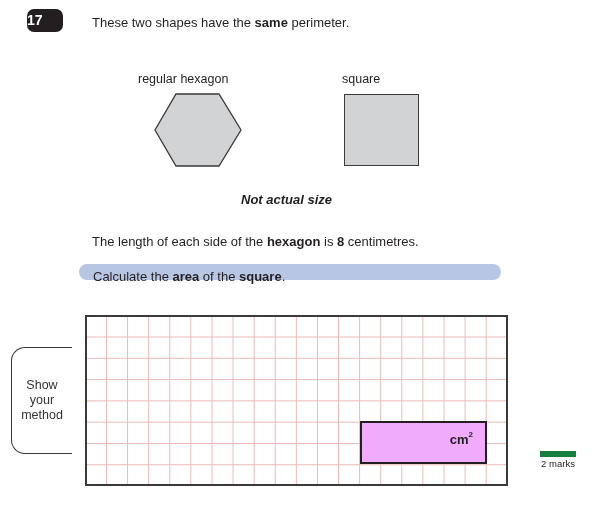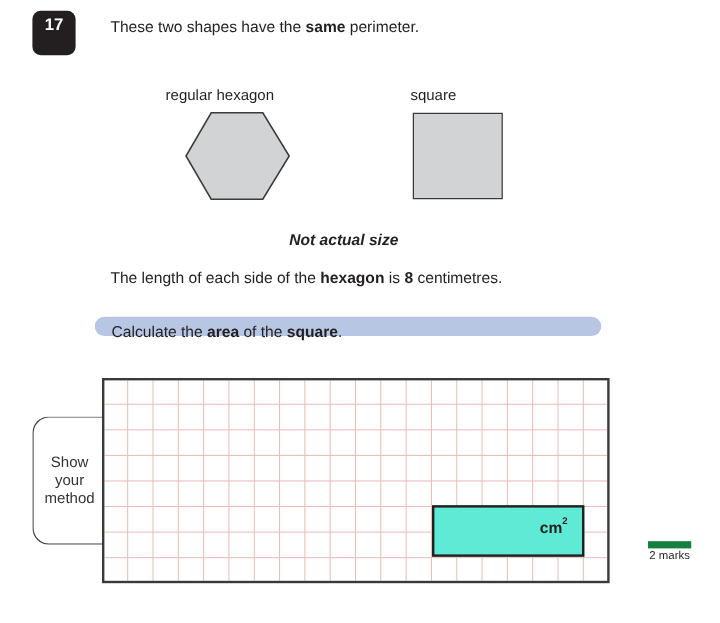--- a/index.html
+++ b/index.html
@@ -1,38 +1,38 @@
 <!DOCTYPE html>
 <html><head>
   <meta charset="utf-8">
   <style>
     html, body { margin: 0; padding: 0; background: #ffffff; }
     body { width: 600px; height: 519px; position: relative; overflow: hidden;
            font-family: "Liberation Sans", sans-serif; color: #231f20; }
     .abs { position: absolute; }
-    .badge { left: 27px; top: 9px; width: 36px; height: 37px; background: #231f20; color: #fff;
-             border-radius: 7px; font-weight: bold; font-size: 14px; text-align: center; line-height: 23px; }
+    .badge { left: 27px; top: 9px; width: 36px; height: 23px; background: #231f20; color: #fff;
+             border-radius: 7px; font-weight: bold; font-size: 14px; line-height: 23px; }
     .txt { font-size: 13px; white-space: nowrap; }
     b { font-weight: bold; }
     .shape-label { font-size: 12.5px; text-align: left; white-space: nowrap; }
     .instr { left: 79px; top: 264px; width: 422px; height: 16px; background: #b7c6e3; border-radius: 9px; }
     .instr span.t { position: absolute; left: 14px; top: 5px; font-size: 13px; white-space: nowrap; }
-    .method-tab { left: 27px; top: 347px; width: 60px; height: 105px; border: 1.5px solid #3a3a3a;
+    .method-tab { left: 11px; top: 347px; width: 60px; height: 105px; border: 1.5px solid #3a3a3a;
                   border-right: none; border-radius: 14px 0 0 14px; background: #fff; }
     .method-tab .t { position: absolute; left: 0; right: 0; top: 30px; text-align: center;
                      font-size: 12.5px; line-height: 15px; color: #333; }
     .grid { left: 85px; top: 315px; width: 423px; height: 171px; border: 2px solid #3a3a3a; box-sizing: border-box;
             background-color: #fff;
             background-image:
               linear-gradient(to right, #e9b9b6 1px, transparent 1px),
               linear-gradient(to bottom, #e9b9b6 1px, transparent 1px);
             background-size: 21.1px 21.3px;
             background-position: 19px 19.5px; }
     .answer-box { left: 360px; top: 421px; width: 127px; height: 43px; border: 2px solid #231f20;
-                  box-sizing: border-box; background: #5eead4; }
+                  box-sizing: border-box; background: #f0abfc; }
     .answer-box .unit { position: absolute; right: 12px; top: 9px; font-size: 13px; font-weight: bold; }
     .answer-box .unit sup { font-size: 8px; vertical-align: top; position: relative; top: -2px; }
     .marks { left: 540px; top: 451px; width: 36px; font-size: 9.5px; text-align: center;
              border-top: 6px solid #15803d; padding-top: 1px; white-space: nowrap; }
   </style>
 </head>
 <body>
 
 <div class="abs badge">17</div>
 
@@ -42,21 +42,21 @@
 <div class="abs shape-label" style="left:342px; top:72px; width:80px;">square</div>
 
 <svg class="abs" style="left:150px; top:90px;" width="100" height="82" viewBox="0 0 100 82">
   <polygon points="26,4 69,4 91,40 69,76 26,76 5,40" fill="#d1d3d4" stroke="#3a3a3a" stroke-width="1.3"></polygon>
 </svg>
 
 <div class="abs" style="left:344px; top:94px; width:75px; height:72px; background:#d1d3d4; border:1.3px solid #3a3a3a; box-sizing:border-box;"></div>
 
 <div class="abs txt" style="left:241px; top:192px; font-weight:bold;font-style:italic;">Not actual size</div>
 
-<div class="abs txt" style="left:92px; top:224px;"><span>The length of each side of the </span><b>hexagon</b><span> is </span><b>8</b><span> centimetres.</span></div>
+<div class="abs txt" style="left:92px; top:234px;"><span>The length of each side of the </span><b>hexagon</b><span> is </span><b>8</b><span> centimetres.</span></div>
 
 <div class="abs instr">
   <span class="t"><span>Calculate the </span><b>area</b><span> of the </span><b>square</b><span>.</span></span>
 </div>
 
 <div class="abs method-tab">
   <div class="t">
     <div>Show</div>
     <div>your</div>
     <div>method</div>

